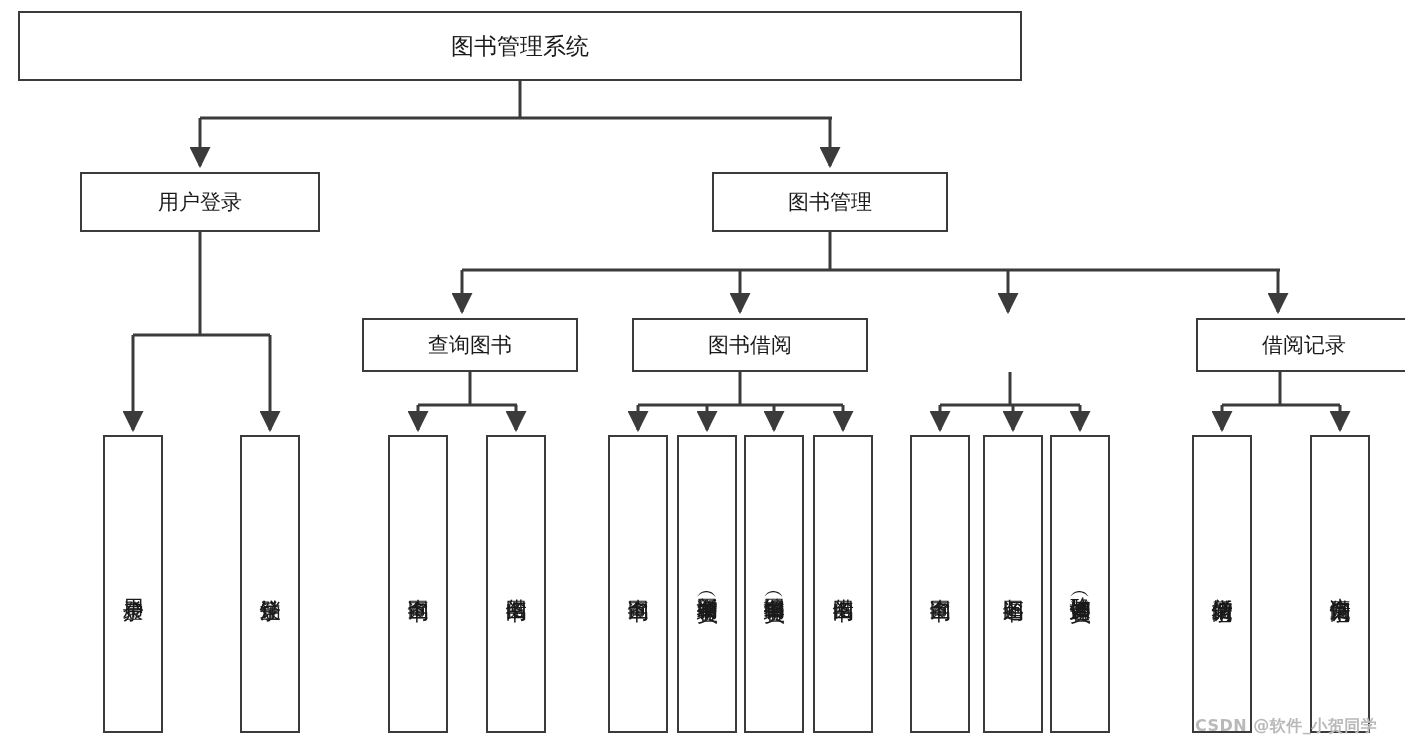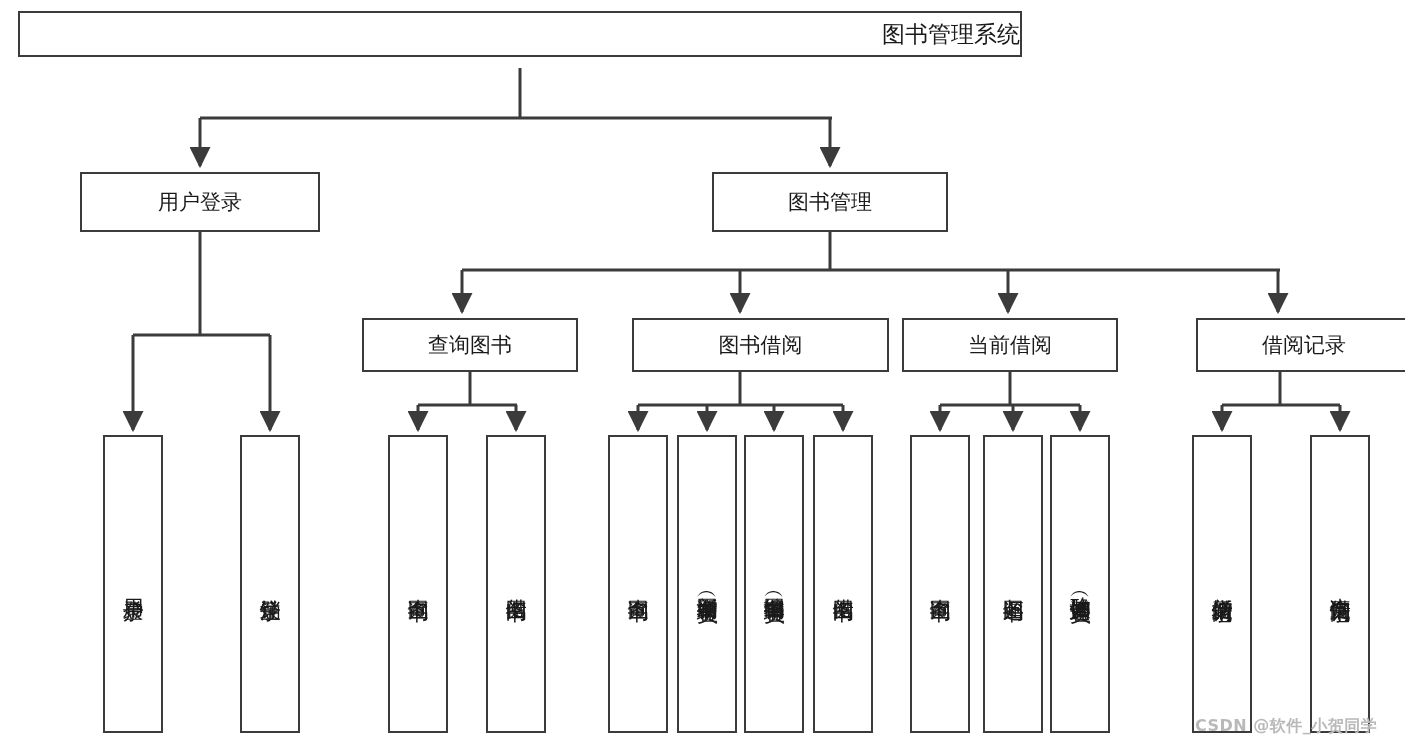--- a/index.html
+++ b/index.html
@@ -118,39 +118,36 @@
       <path d="M 1013 405 L 1013 430" marker-end="url(#arrow)"></path>
       <path d="M 1080 405 L 1080 430" marker-end="url(#arrow)"></path>
 
       <path d="M 1280 372 L 1280 405"></path>
       <path d="M 1222 405 L 1340 405"></path>
       <path d="M 1222 405 L 1222 430" marker-end="url(#arrow)"></path>
       <path d="M 1340 405 L 1340 430" marker-end="url(#arrow)"></path>
     </g>
   </svg>
 
-  <div class="node level0" style="left: 18px; top: 11px; width: 1004px; height: 46px; justify-content: flex-end;">
+  <div class="node level0" style="left: 18px; top: 11px; width: 1004px; height: 70px;">
     <span>图书管理系统</span>
   </div>
 
   <div class="node level1" style="left: 80px; top: 172px; width: 240px; height: 60px;">
     <span>用户登录</span>
   </div>
   <div class="node level1" style="left: 712px; top: 172px; width: 236px; height: 60px;">
     <span>图书管理</span>
   </div>
 
   <div class="node level2" style="left: 362px; top: 318px; width: 216px; height: 54px;">
     <span>查询图书</span>
   </div>
-  <div class="node level2" style="left: 632px; top: 318px; width: 257px; height: 54px; align-items: center;">
+  <div class="node level2" style="left: 632px; top: 318px; width: 236px; height: 54px; align-items: center;">
     <span>图书借阅</span>
-  </div>
-  <div class="node level2" style="left: 902px; top: 318px; width: 216px; height: 54px;">
-    <span>当前借阅</span>
   </div>
   <div class="node level2" style="left: 1172px; top: 318px; width: 216px; height: 54px; margin-left: 24px;">
     <span>借阅记录</span>
   </div>
 
   <div class="node leaf" style="left: 103px; top: 435px; width: 60px; height: 298px;">
     <span class="vtext">用户登录</span>
   </div>
   <div class="node leaf" style="left: 240px; top: 435px; width: 60px; height: 298px;">
     <span class="vtext">注销登录</span>

